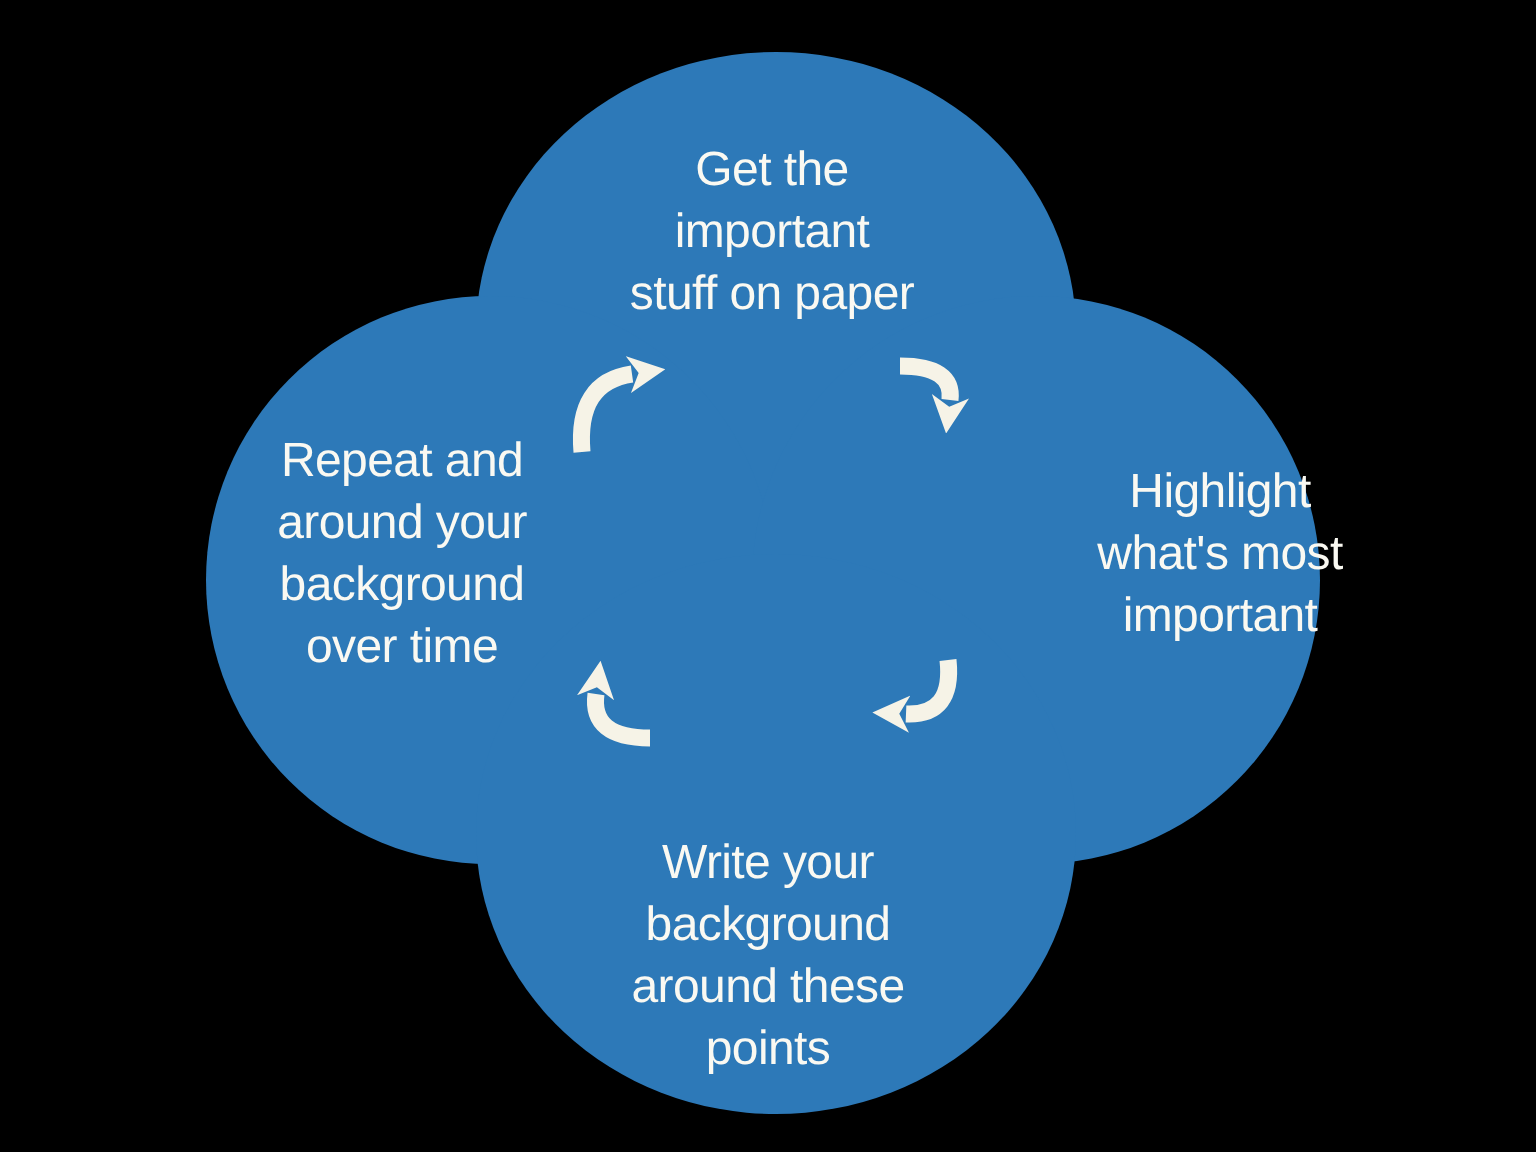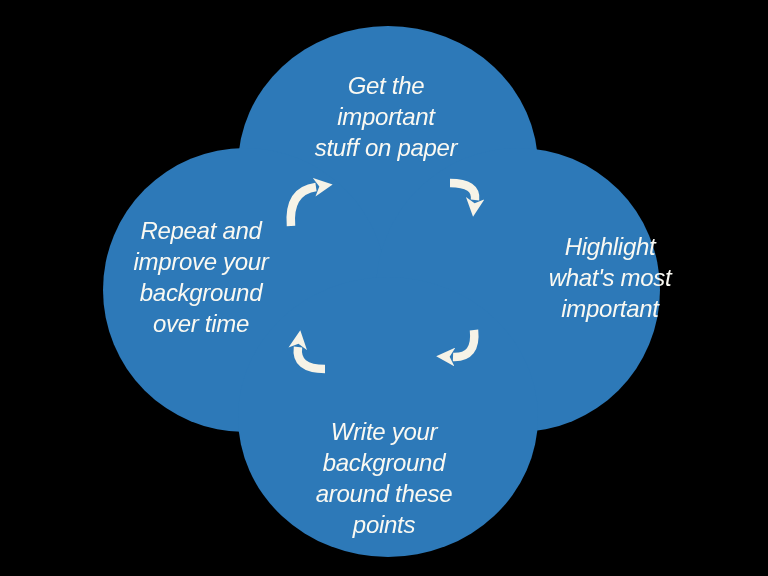--- a/index.html
+++ b/index.html
@@ -11,21 +11,20 @@
   html,body{margin:0;padding:0;}
   body{
     background:var(--background);
     font-family:"Liberation Sans","DejaVu Sans",sans-serif;
   }
   .stage{
     position:relative;
     width:768px;height:576px;
     background:var(--background);
     overflow:hidden;
-    font-style:italic;
   }
   .lobe{
     position:absolute;
     border-radius:50%;
     background:var(--lobe-blue);
   }
   .lobe-top   { left:238px; top:26px;  width:300px; height:280px; }
   .lobe-bottom{ left:238px; top:277px; width:300px; height:280px; }
   .lobe-left  { left:103px; top:148px; width:284px; height:284px; }
   .lobe-right { left:376px; top:148px; width:284px; height:284px; }
@@ -82,17 +81,17 @@
 important
 stuff on paper</div>
   <div class="label label-right">Highlight
 what's most
 important</div>
   <div class="label label-bottom">Write your
 background
 around these
 points</div>
   <div class="label label-left">Repeat and
-improve your
+around your
 background
 over time</div>
 
 </div>
 
 </body></html>

